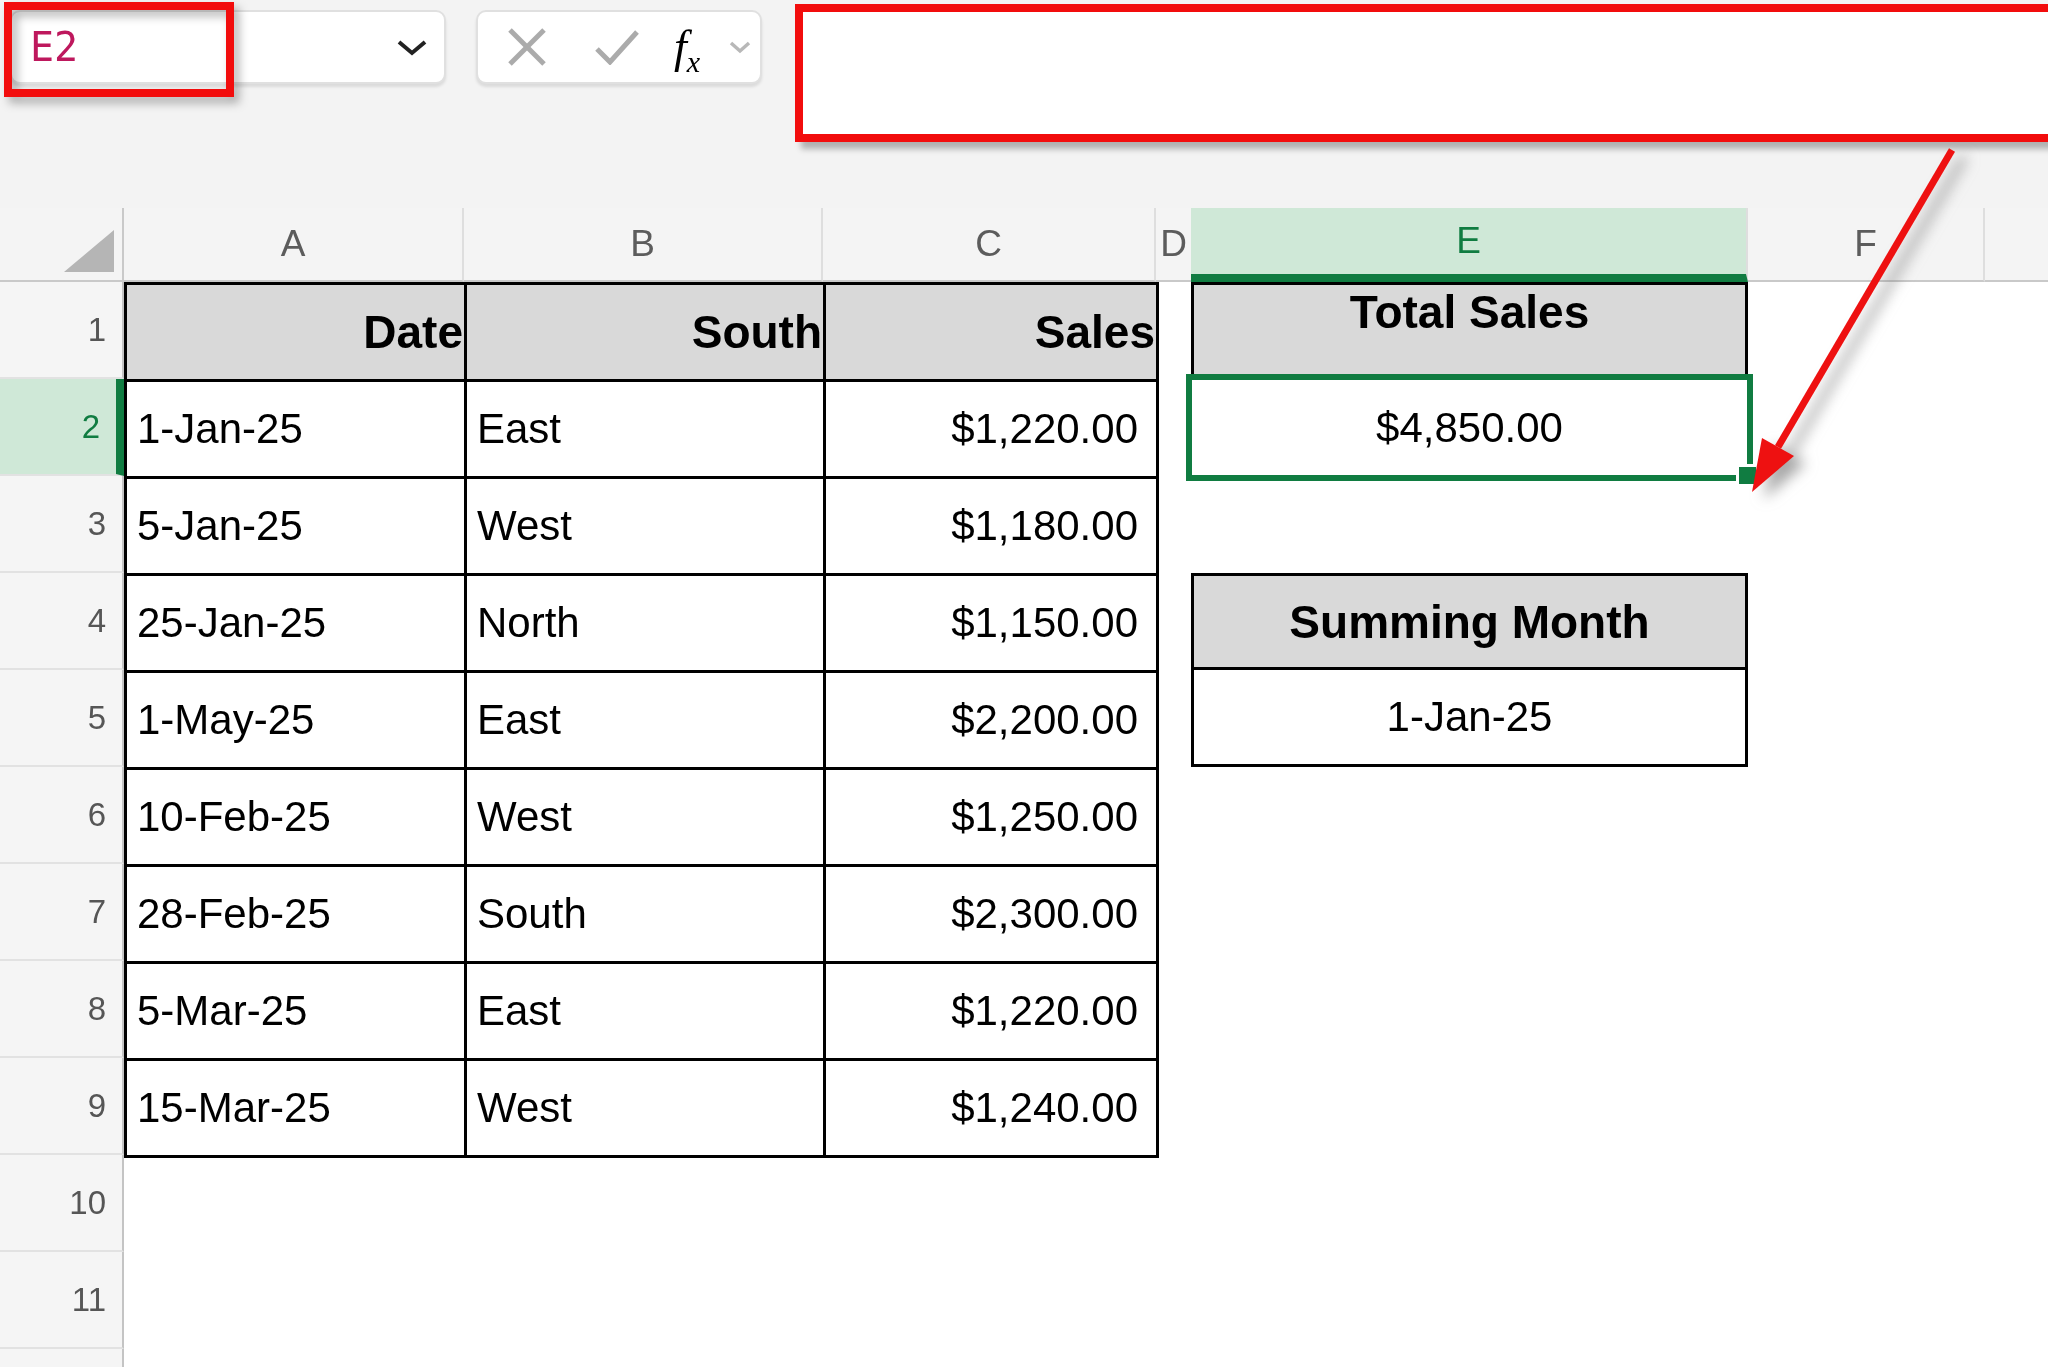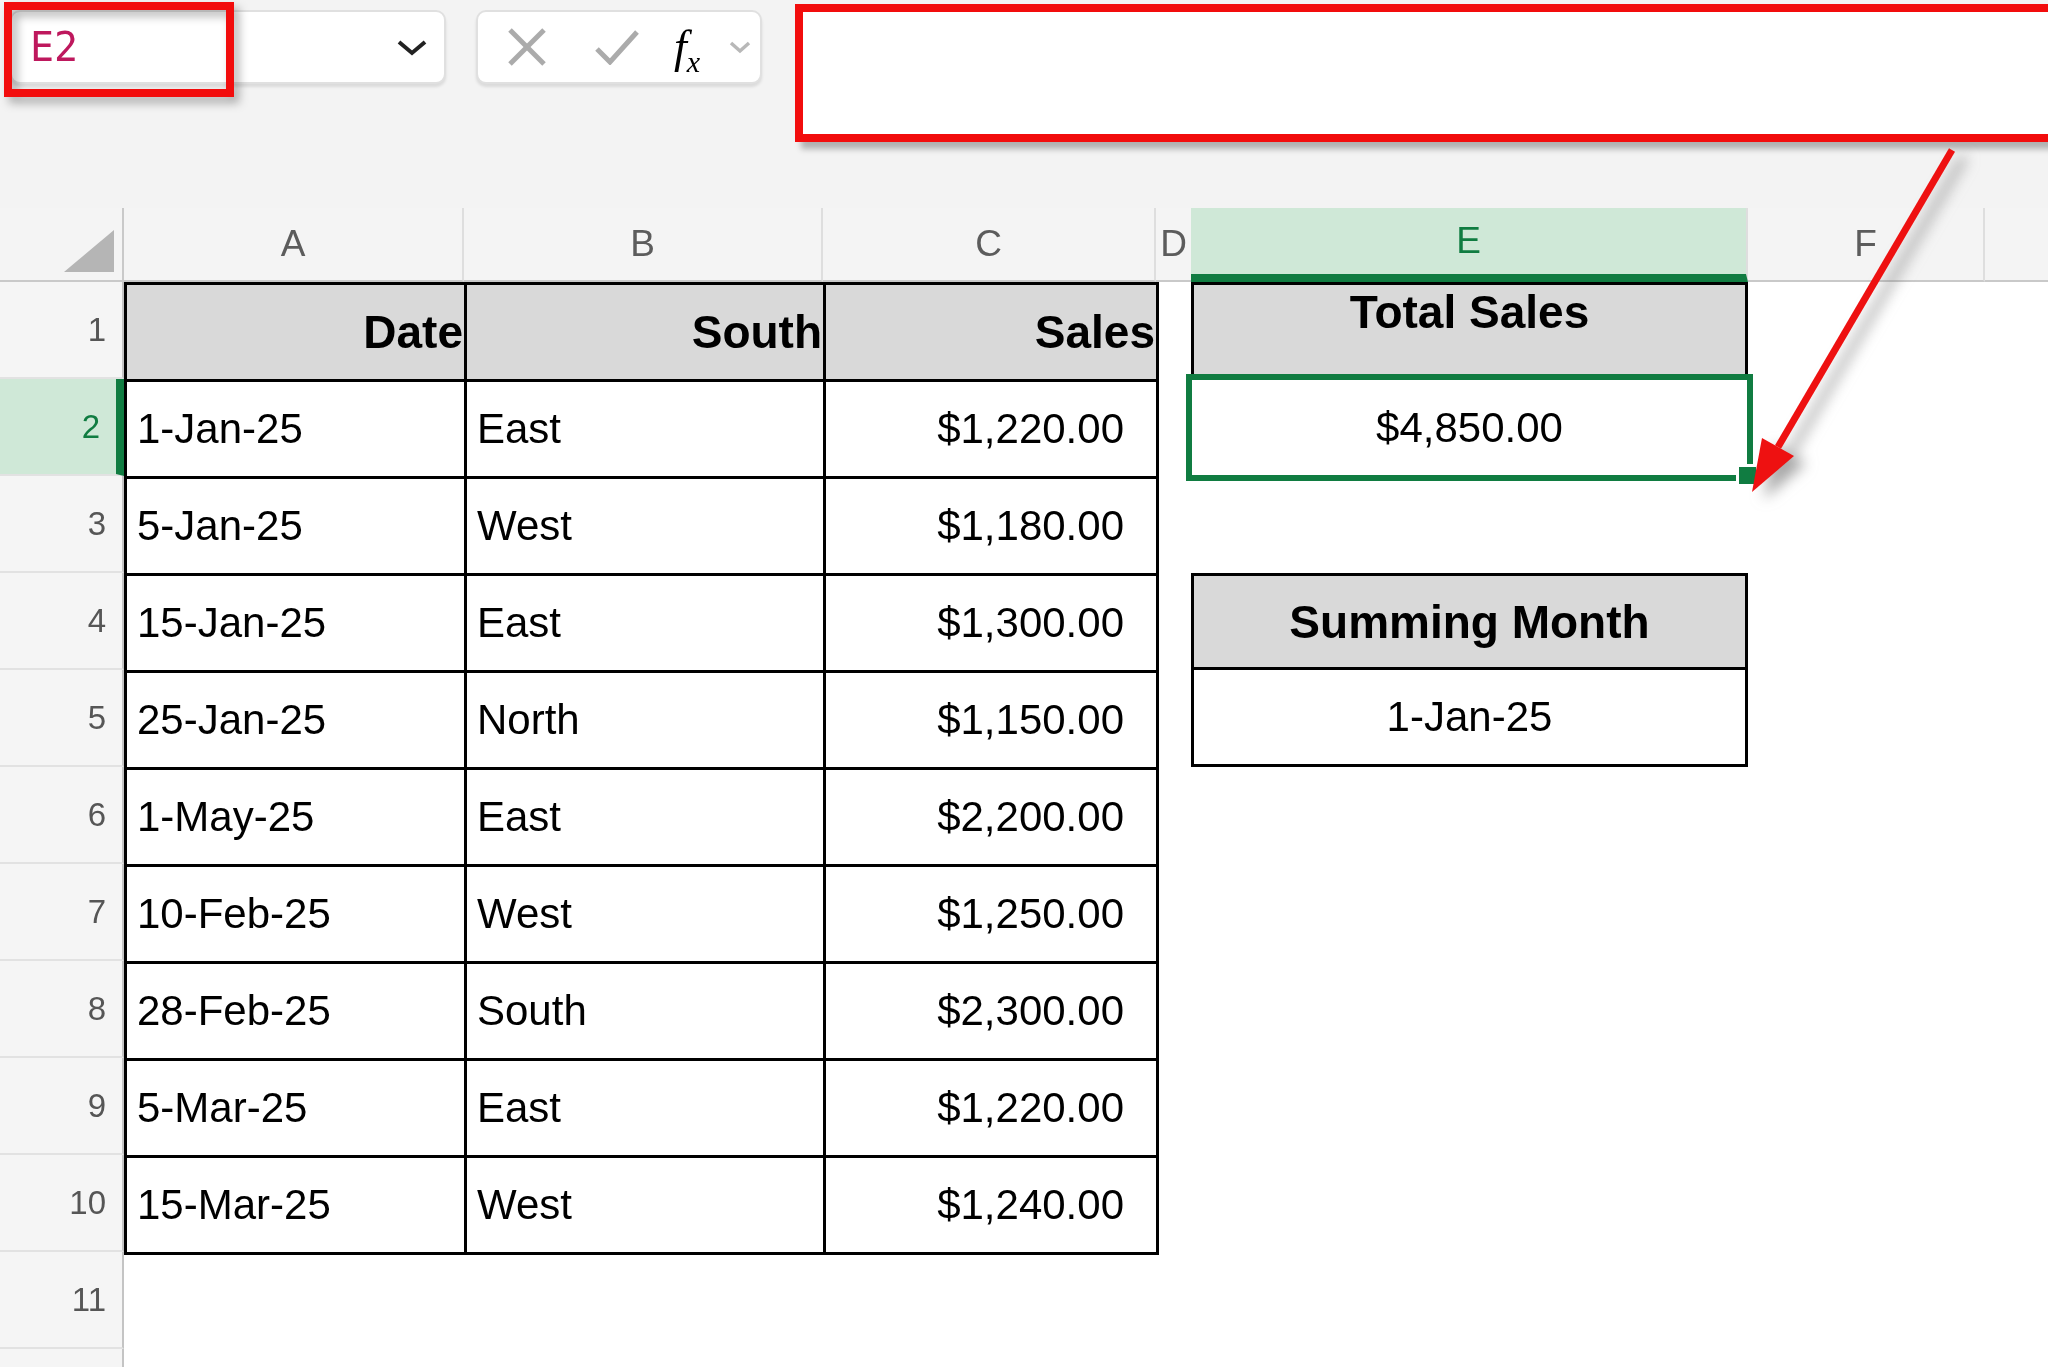--- a/index.html
+++ b/index.html
@@ -46,21 +46,21 @@
            display:flex;align-items:center;justify-content:flex-end;
            padding-right:16px;font-size:33px;color:#565656;}
   .gutcell.sel{background:#cfe8d7;color:#107c41;border-right:8px solid #107c41;}
   .gutcell.sliver{height:18px;border-bottom:none;}
   
   table.grid{position:absolute;left:124px;top:74px;border-collapse:collapse;table-layout:fixed;}
   table.grid th,table.grid td{border:3px solid #000;height:97px;box-sizing:border-box;
         font-size:42px;color:#000;background:#fff;overflow:hidden;}
   table.grid th{background:#d9d9d9;font-weight:bold;font-size:46px;text-align:right;}
   td.l{text-align:left;padding-left:10px;}
-  td.r{text-align:right;padding-right:32px;}
+  td.r{text-align:right;padding-right:18px;}
   
   .cellbox{position:absolute;box-sizing:border-box;border:3px solid #000;
            display:flex;justify-content:center;}
   .hdr{background:#d9d9d9;font-weight:bold;font-size:46px;}
   .e1{left:1191px;top:74px;width:557px;height:97px;}
   .sumbox{position:absolute;left:1191px;top:365px;width:557px;height:194px;
           border:3px solid #000;box-sizing:border-box;background:#fff;}
   .sumbox .shead{height:94px;box-sizing:border-box;border-bottom:3px solid #000;background:#d9d9d9;
           display:flex;align-items:center;justify-content:center;font-weight:bold;font-size:46px;}
   .sumbox .sval{height:94px;display:flex;align-items:center;justify-content:center;font-size:42px;}
@@ -167,25 +167,20 @@
             <td class="l">1-Jan-25</td>
             <td class="l">East</td>
             <td class="r">$1,220.00</td>
           </tr>
           <tr>
             <td class="l">5-Jan-25</td>
             <td class="l">West</td>
             <td class="r">$1,180.00</td>
           </tr>
           <tr>
-            <td class="l">15-Jan-25</td>
-            <td class="l">East</td>
-            <td class="r">$1,300.00</td>
-          </tr>
-          <tr>
             <td class="l">25-Jan-25</td>
             <td class="l">North</td>
             <td class="r">$1,150.00</td>
           </tr>
           <tr>
             <td class="l">1-May-25</td>
             <td class="l">East</td>
             <td class="r">$2,200.00</td>
           </tr>
           <tr>

